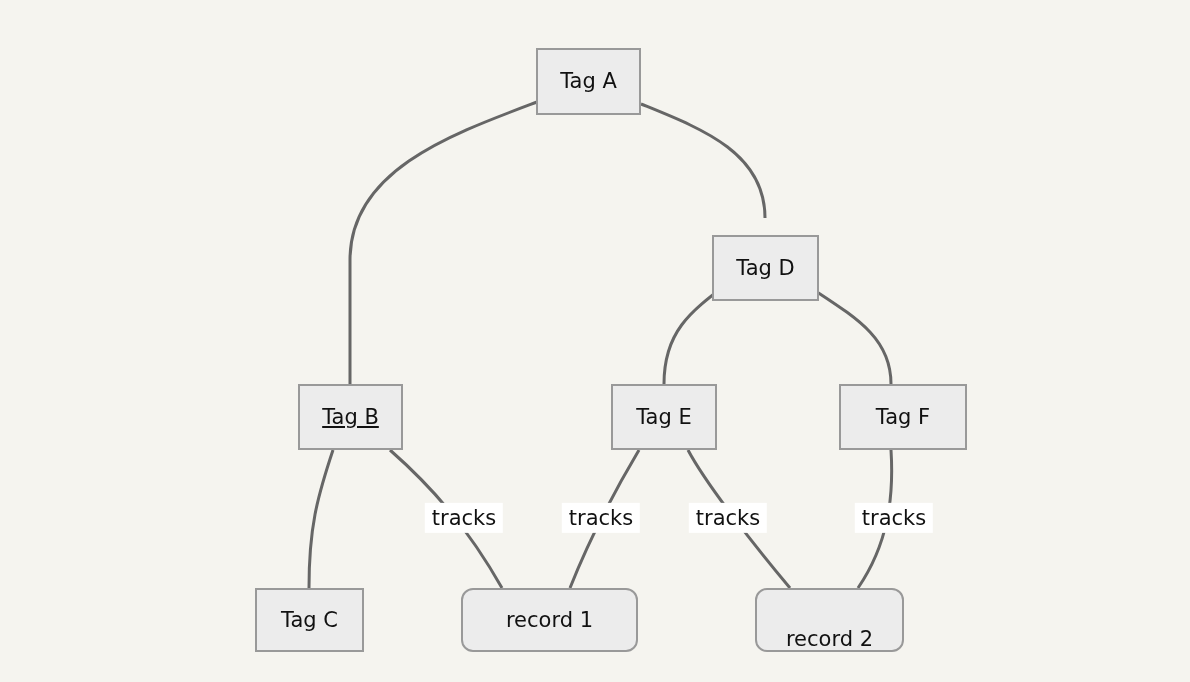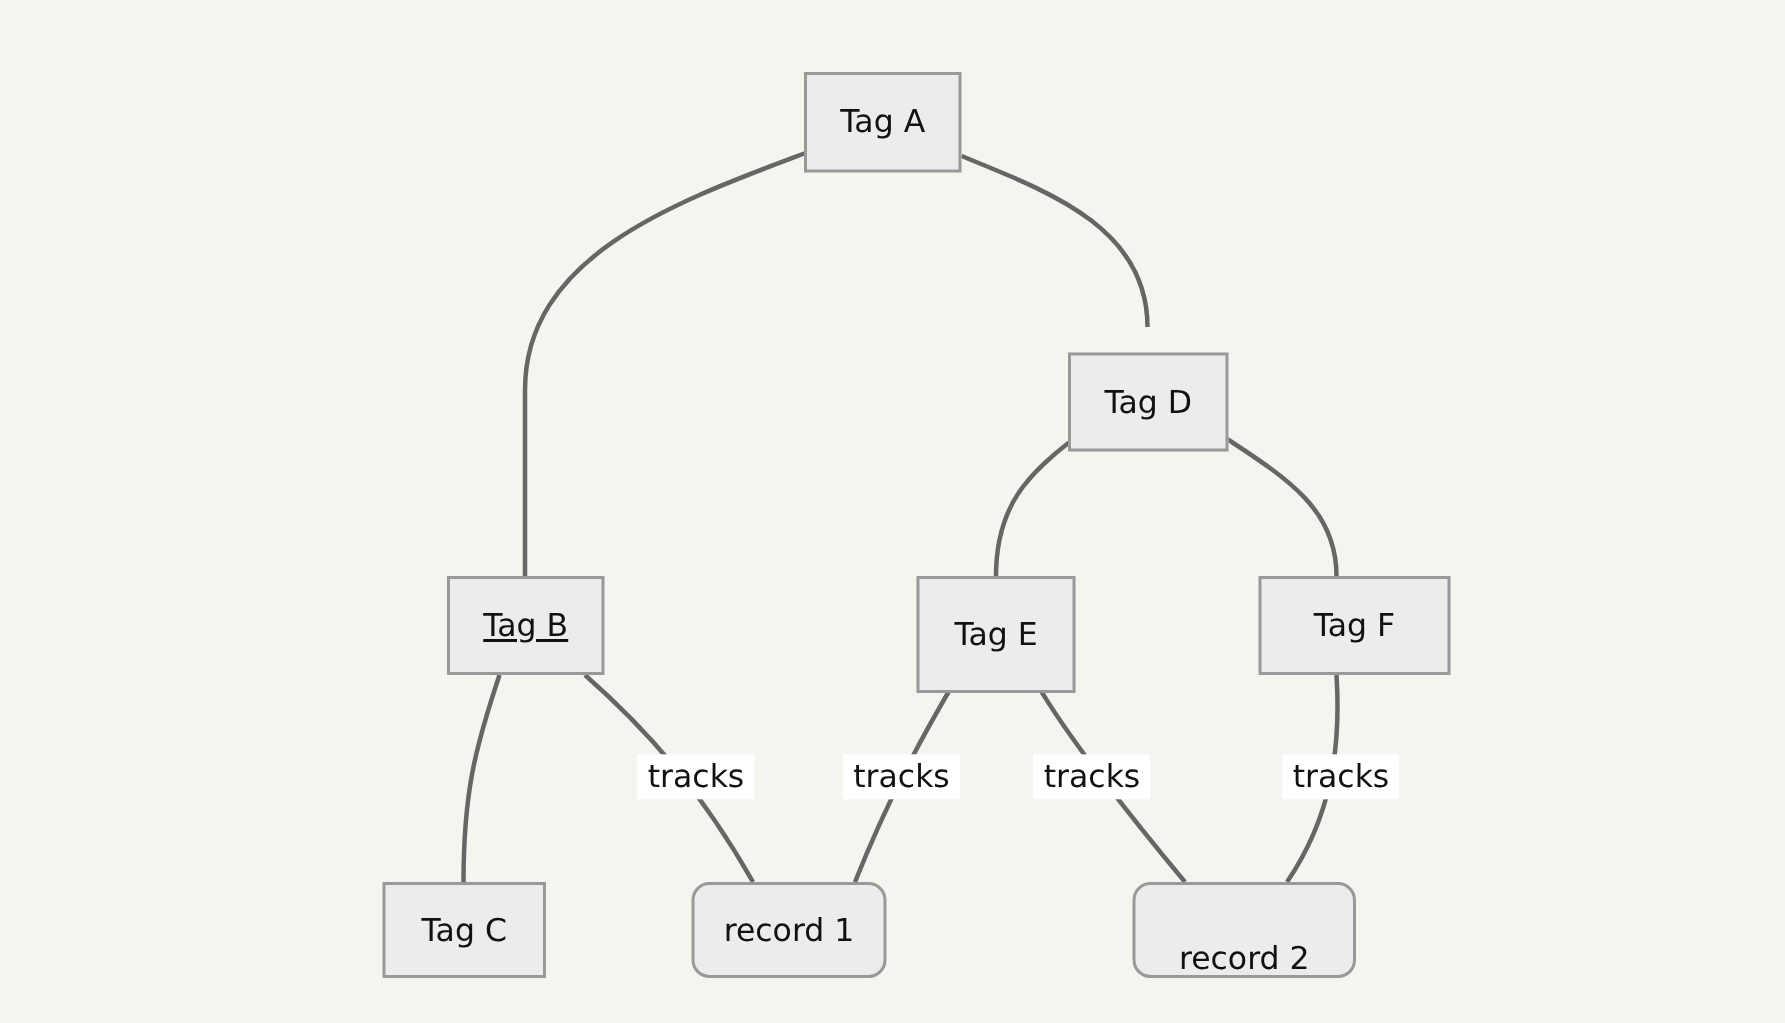--- a/index.html
+++ b/index.html
@@ -53,24 +53,24 @@
     color: var(--text, #111111);
     font-size: 21px;
     line-height: 1.25;
     padding: 2px 7px;
     white-space: nowrap;
   }
   
   .pos-tag-a   { left: 536px; top: 48px;  width: 105px; height: 67px; }
   .pos-tag-d   { left: 712px; top: 218px; width: 107px; height: 66px; margin-top: 17px; }
   .pos-tag-b   { left: 298px; top: 384px; width: 105px; height: 66px; text-decoration: underline; }
-  .pos-tag-e   { left: 611px; top: 384px; width: 106px; height: 78px; }
+  .pos-tag-e   { left: 611px; top: 384px; width: 106px; height: 66px; }
   .pos-tag-f   { left: 839px; top: 384px; width: 128px; height: 66px; }
   .pos-tag-c   { left: 255px; top: 588px; width: 109px; height: 64px; }
-  .pos-record1 { left: 461px; top: 588px; width: 130px; height: 64px; }
+  .pos-record1 { left: 461px; top: 588px; width: 177px; height: 64px; }
   .pos-record2 { left: 755px; top: 588px; width: 149px; height: 64px; align-items: flex-end; }
   
   .pos-lbl-1 { left: 464px; top: 518px; }
   .pos-lbl-2 { left: 601px; top: 518px; }
   .pos-lbl-3 { left: 728px; top: 518px; }
   .pos-lbl-4 { left: 894px; top: 518px; }
 </style>
 </head>
 <body>
 

